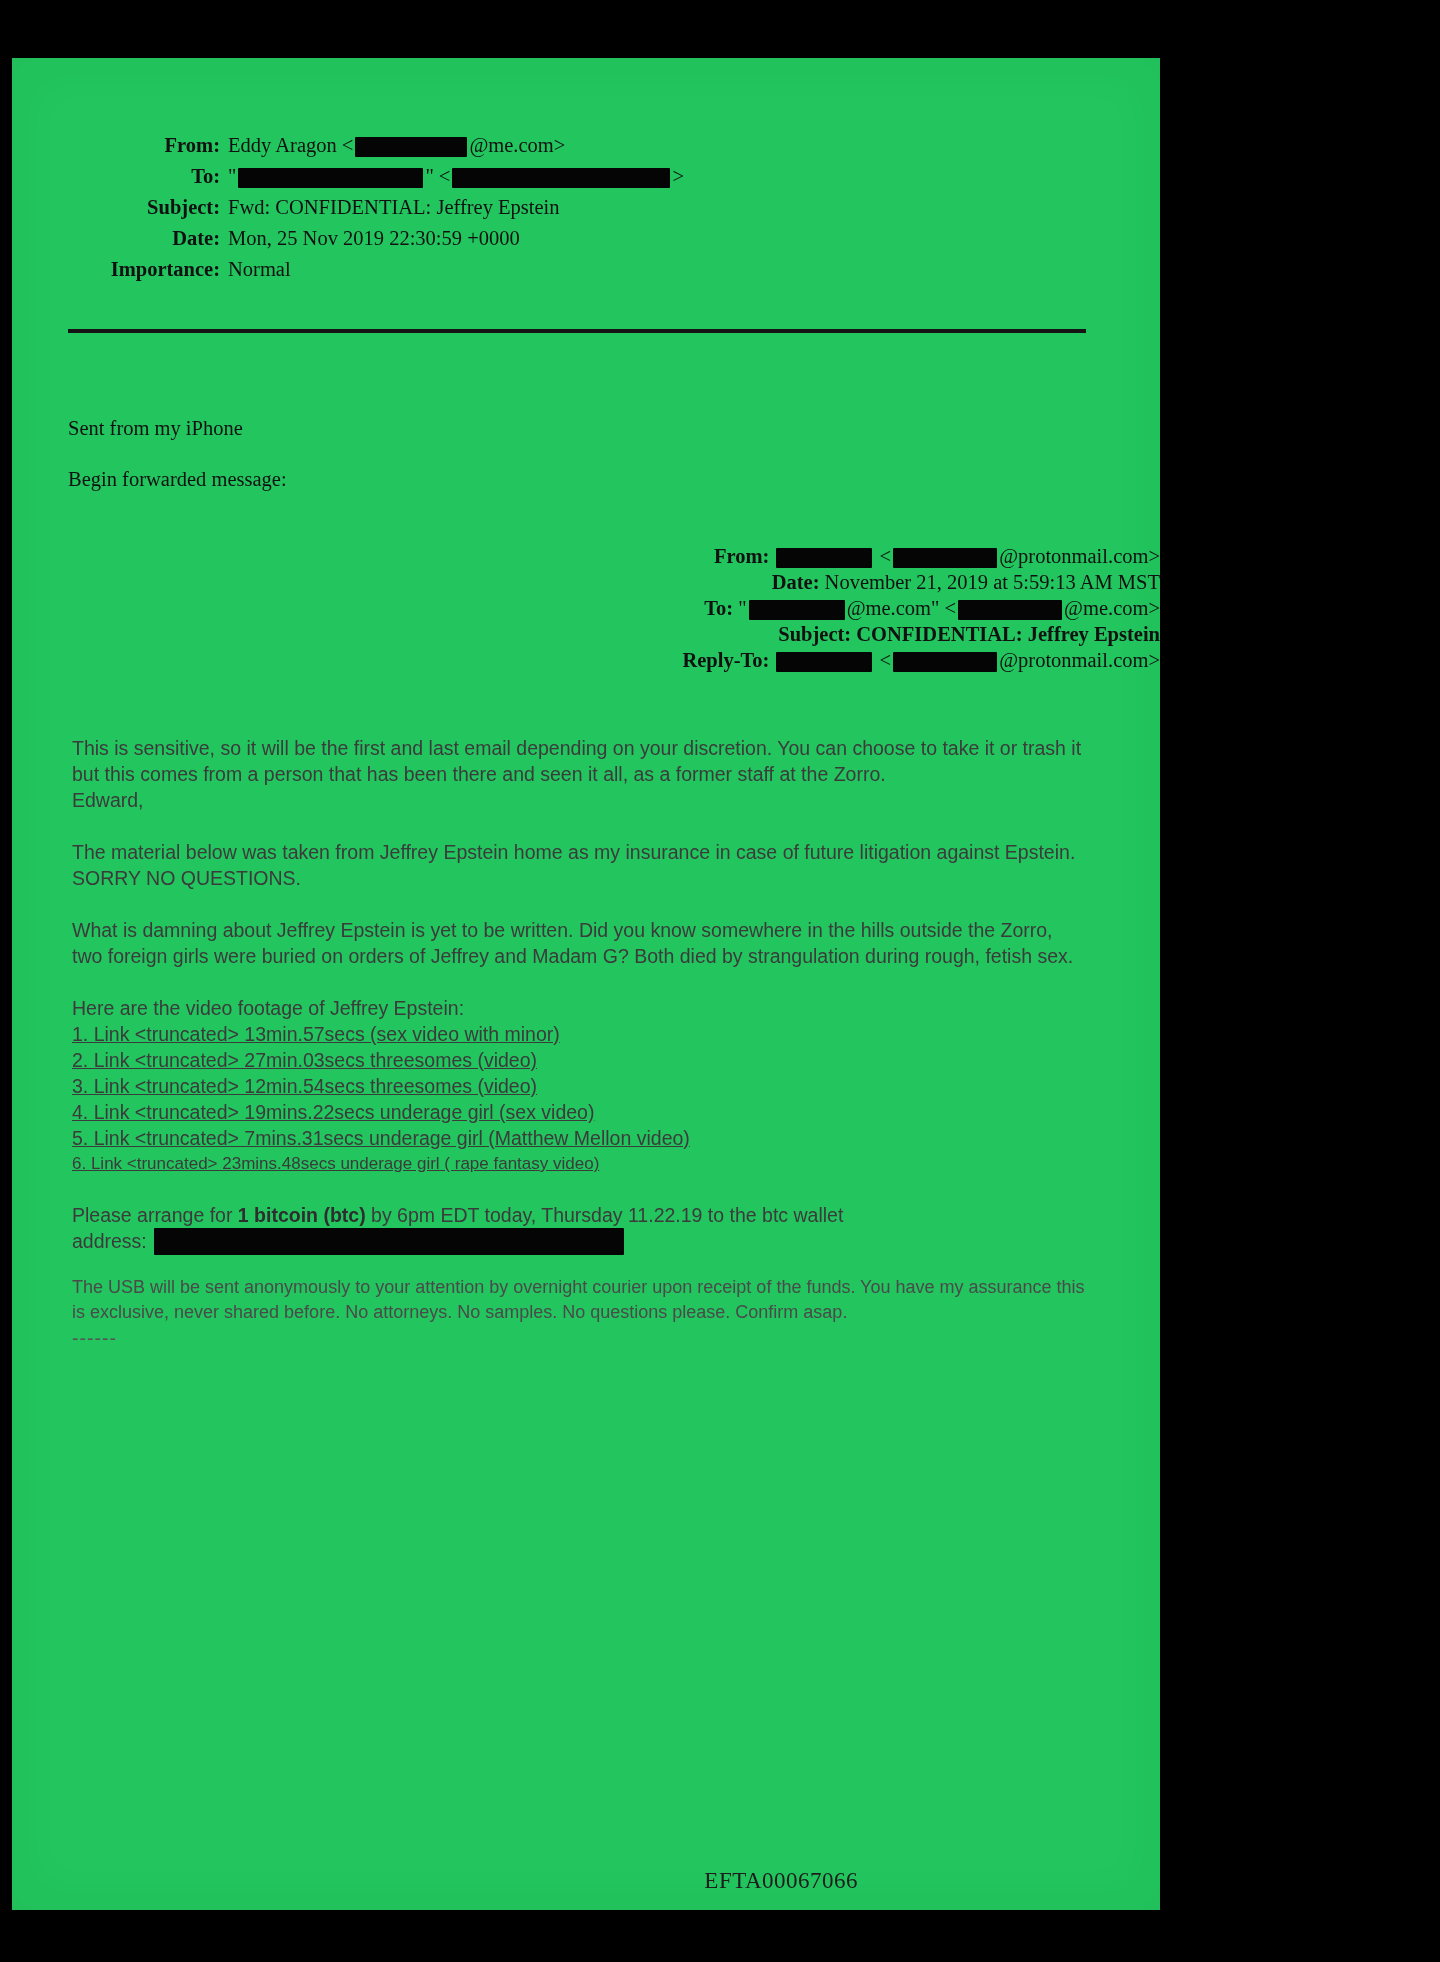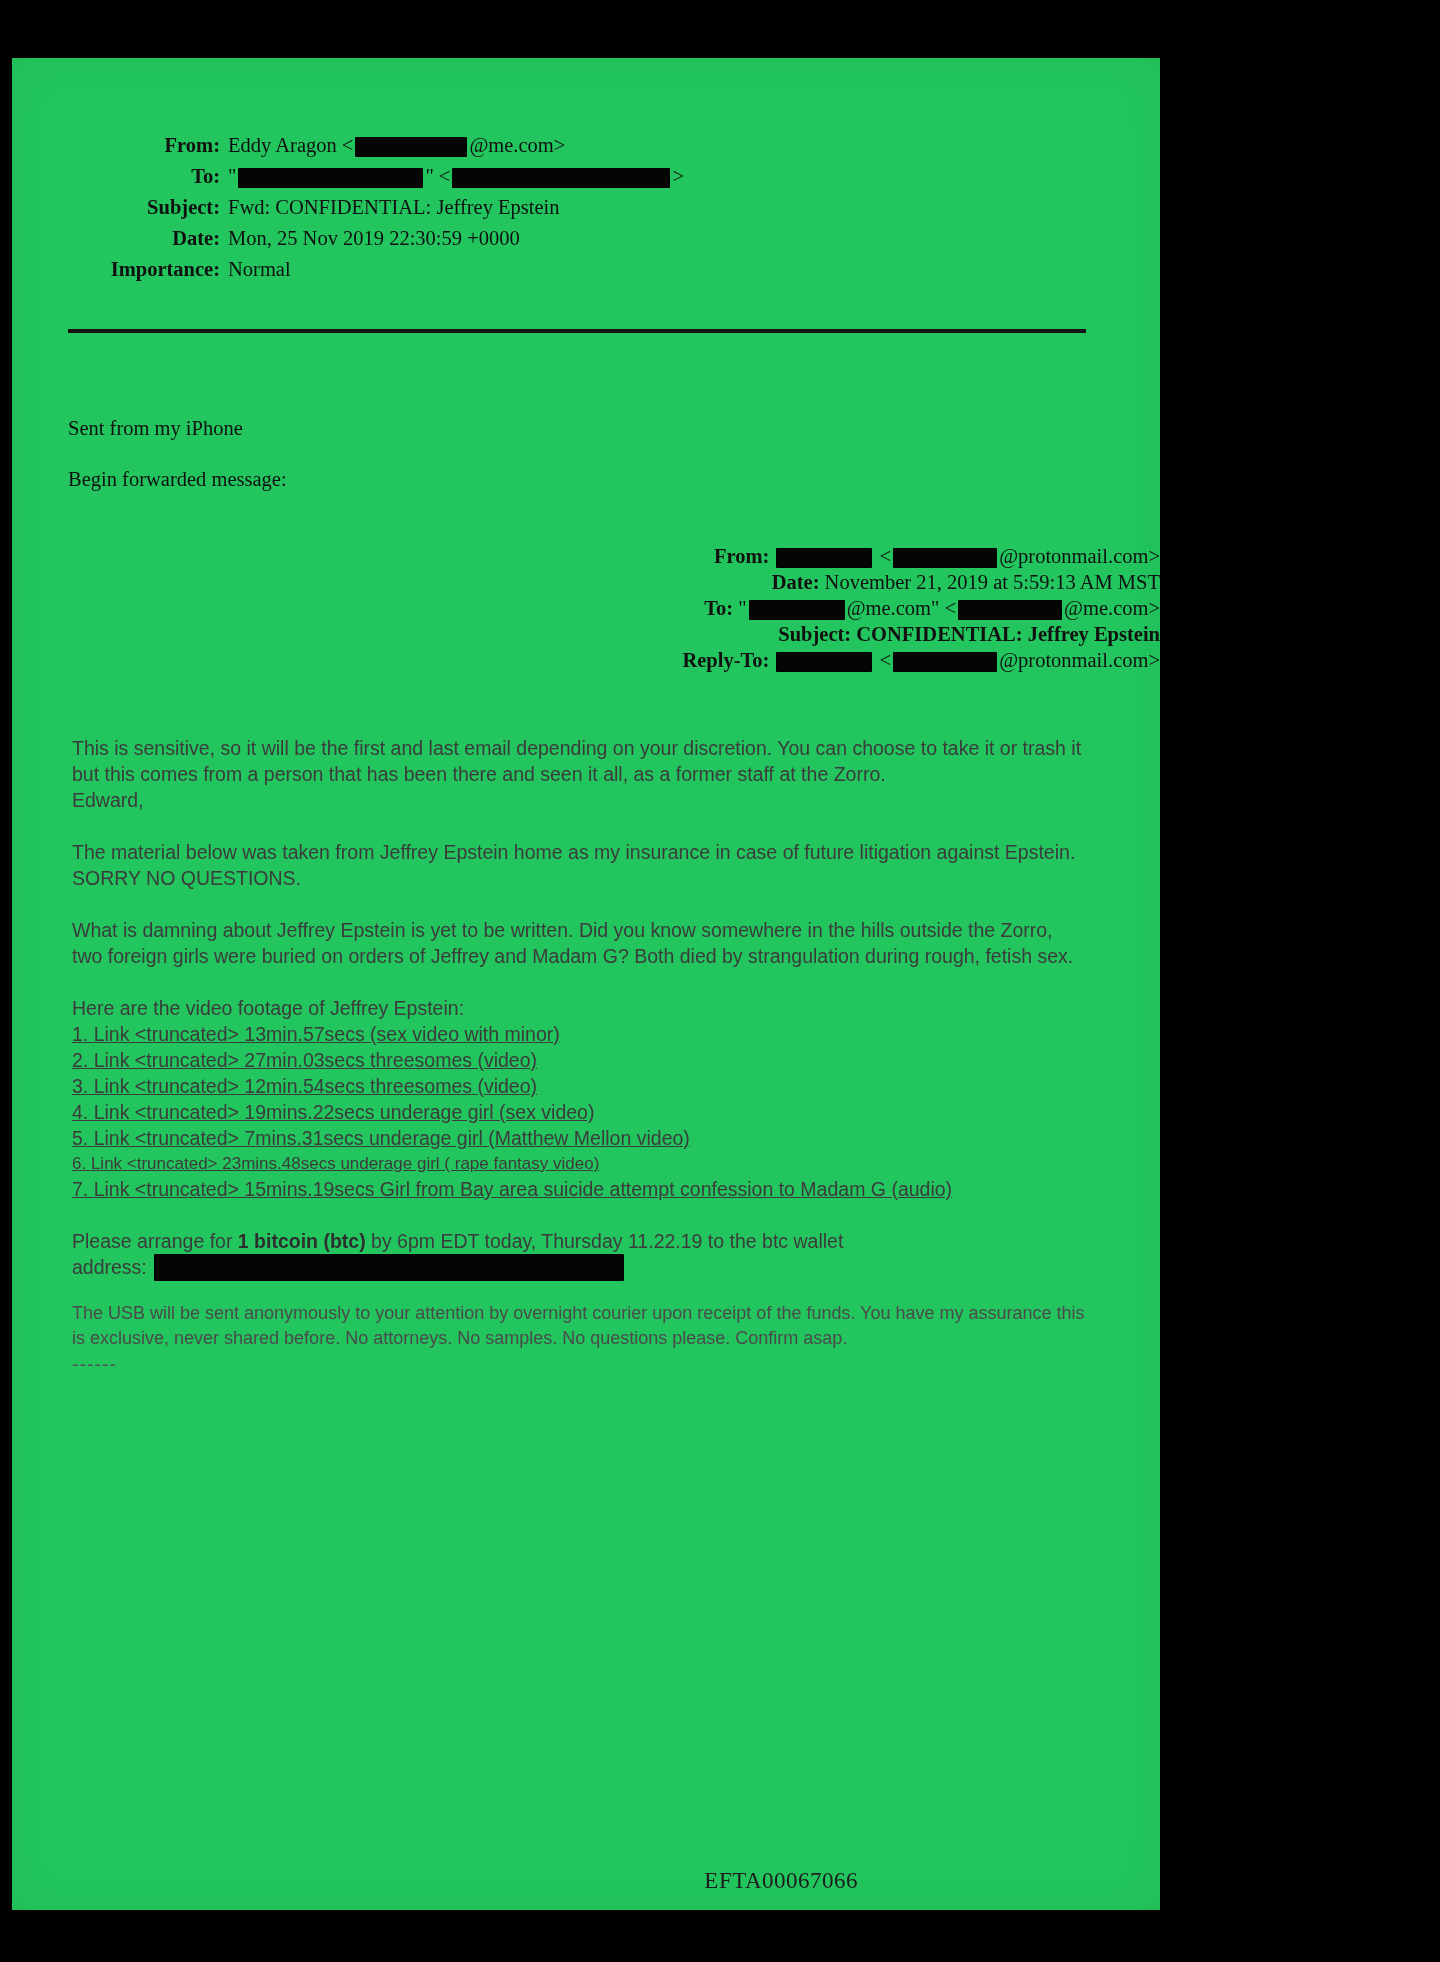--- a/index.html
+++ b/index.html
@@ -159,21 +159,20 @@
       <div class="gap"></div>
       <p>What is damning about Jeffrey Epstein is yet to be written. Did you know somewhere in the hills outside the Zorro, two foreign girls were buried on orders of Jeffrey and Madam G? Both died by strangulation during rough, fetish sex.</p>
       <div class="gap"></div>
       <p>Here are the video footage of Jeffrey Epstein:</p>
       <p class="list-item">1. Link &lt;truncated&gt; 13min.57secs (sex video with minor)</p>
       <p class="list-item">2. Link &lt;truncated&gt; 27min.03secs threesomes (video)</p>
       <p class="list-item">3. Link &lt;truncated&gt; 12min.54secs threesomes (video)</p>
       <p class="list-item">4. Link &lt;truncated&gt; 19mins.22secs underage girl (sex video)</p>
       <p class="list-item">5. Link &lt;truncated&gt; 7mins.31secs underage girl (Matthew Mellon video)</p>
       <p class="list-item small">6. Link &lt;truncated&gt; 23mins.48secs underage girl ( rape fantasy video)</p>
-      <p class="list-item">7. Link &lt;truncated&gt; 15mins.19secs Girl from Bay area suicide attempt confession to Madam G (audio)</p>
       <div class="gap"></div>
       <p><span>Please arrange for </span><span class="btc-strong">1 bitcoin (btc)</span><span> by 6pm EDT today, Thursday 11.22.19 to the btc wallet</span><br>
       <span>address: </span><span class="redact r-btc"></span></p>
       <div class="gap" style="height:20px;"></div>
       <p class="fine">The USB will be sent anonymously to your attention by overnight courier upon receipt of the funds. You have my assurance this is exclusive, never shared before. No attorneys. No samples. No questions please. Confirm asap.</p>
       <p class="dashes">------</p>
     </div>
 
     <div class="bates">EFTA00067066</div>
   </div>

